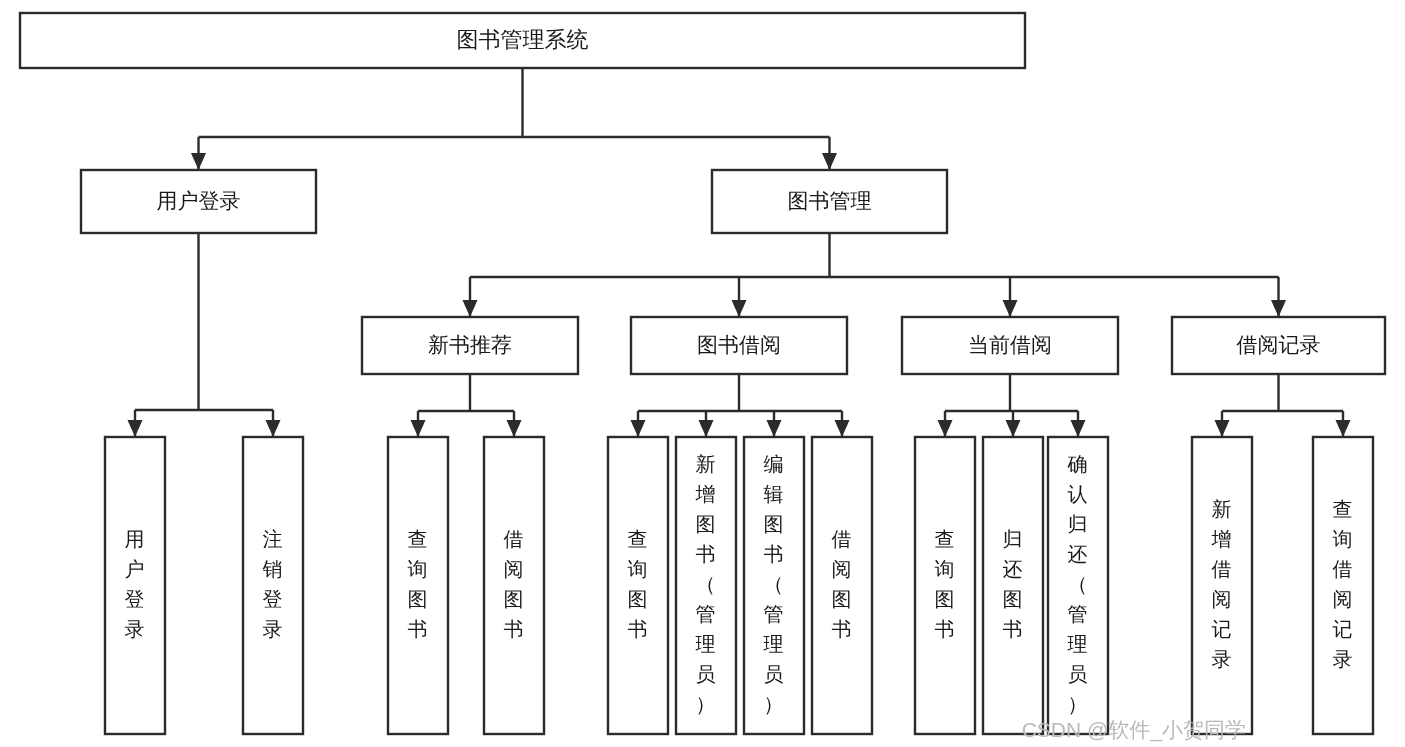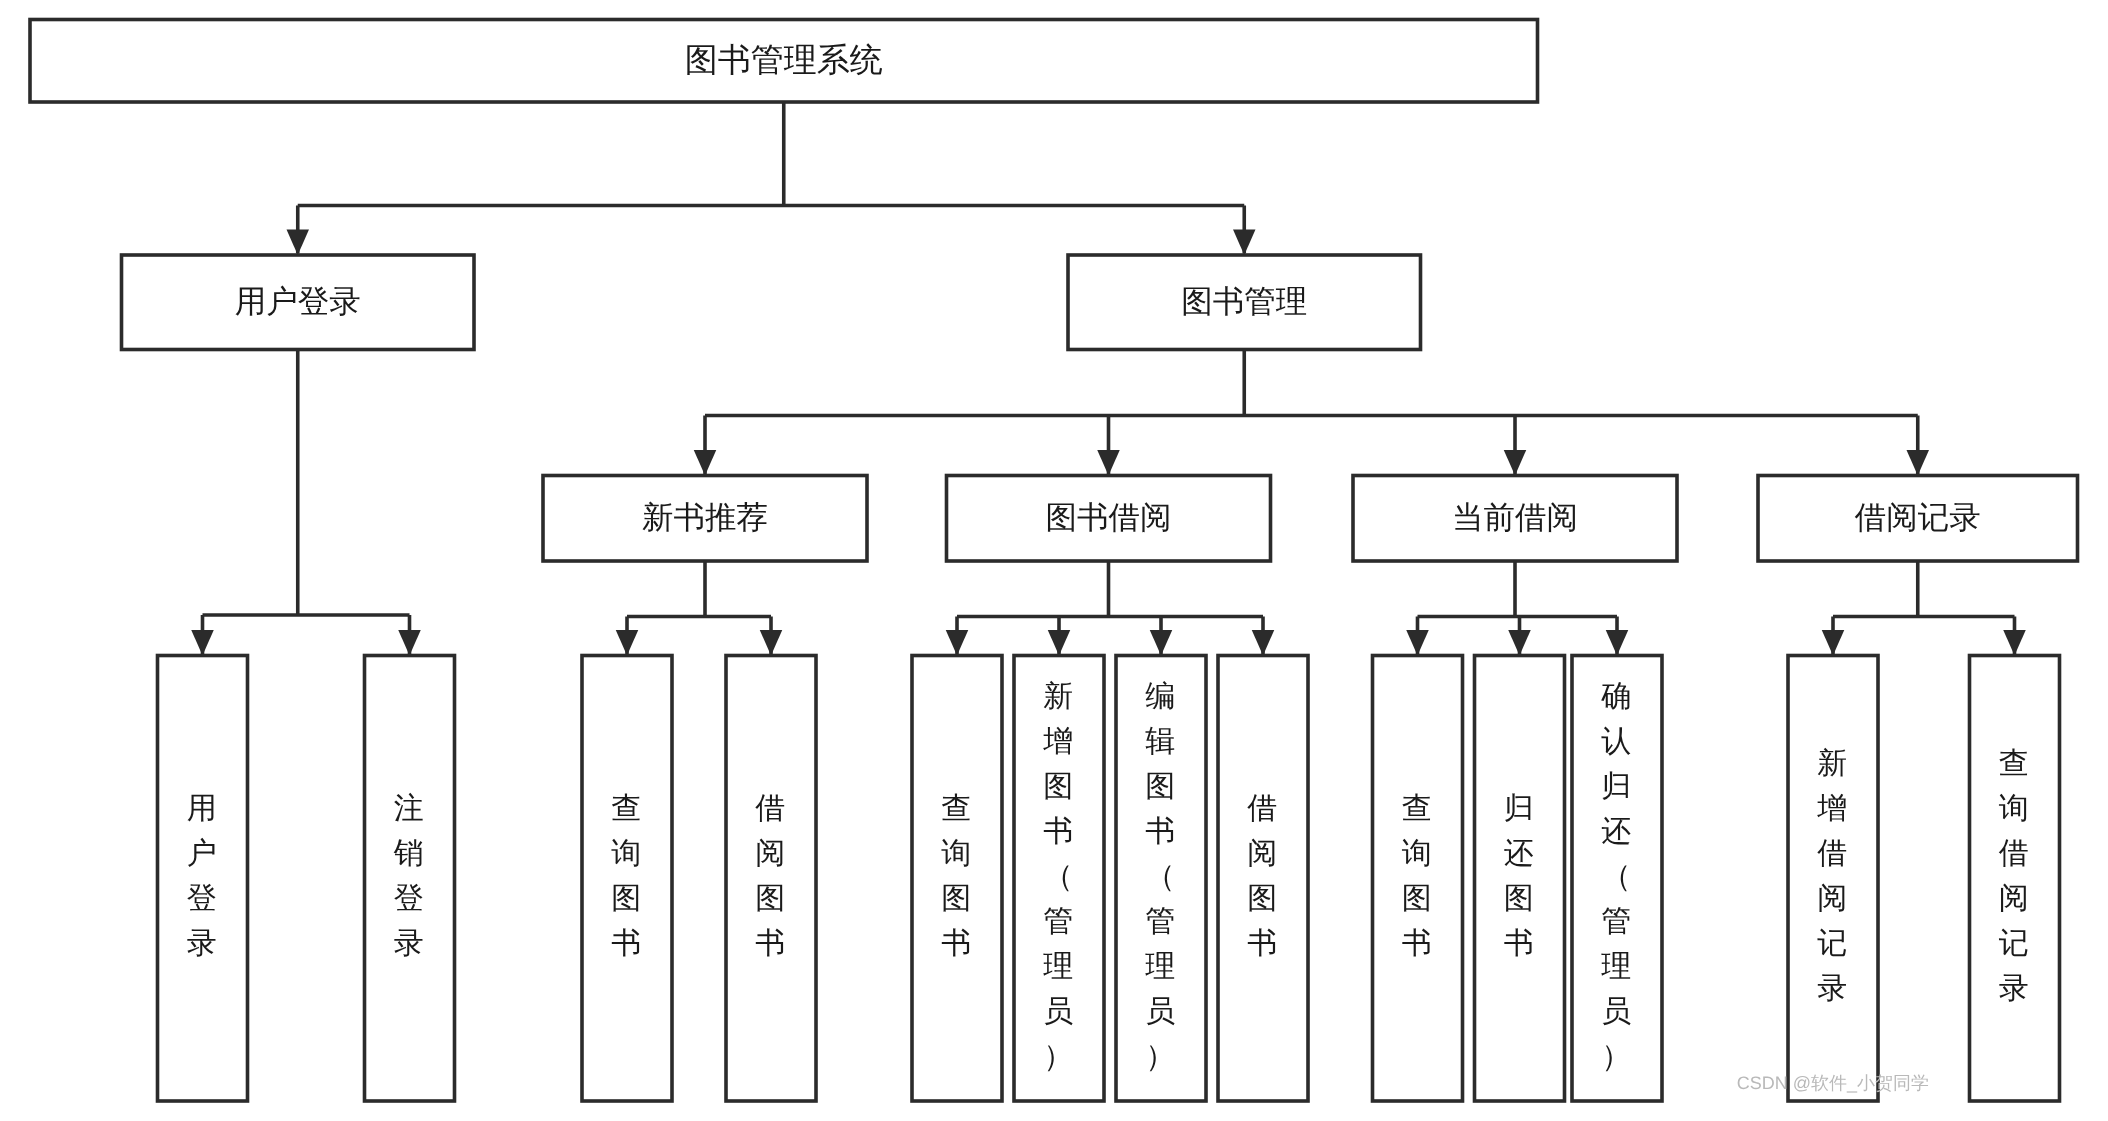--- a/index.html
+++ b/index.html
@@ -12,21 +12,20 @@
     width: 1405px;
     height: 747px;
     font-family: "Liberation Sans", "DejaVu Sans", sans-serif;
     overflow: hidden;
     position: relative;
   }
   #diagram-root {
     position: relative;
     width: 1254px;
     height: 747px;
-    padding-left: 40px;
   }
   svg.diagram {
     position: absolute;
     left: 0;
     top: 0;
     width: 1405px;
     height: 747px;
     display: block;
   }
   .node-box {
@@ -54,23 +53,23 @@
   .node-label.vertical {
     font-size: 20px;
     letter-spacing: 1px;
   }
   .title-label {
     font-size: 22px;
   }
   .watermark {
     position: absolute;
     right: 8px;
-    bottom: 16px;
+    bottom: 3px;
     font-family: "Liberation Sans", "DejaVu Sans", sans-serif;
-    font-size: 12px;
+    font-size: 21px;
     color: #b9b9b9;
     white-space: nowrap;
     user-select: none;
   }
 </style>
 </head>
 <body>
 
 <div id="diagram-root">
   <svg class="diagram" viewBox="0 0 1405 747">

